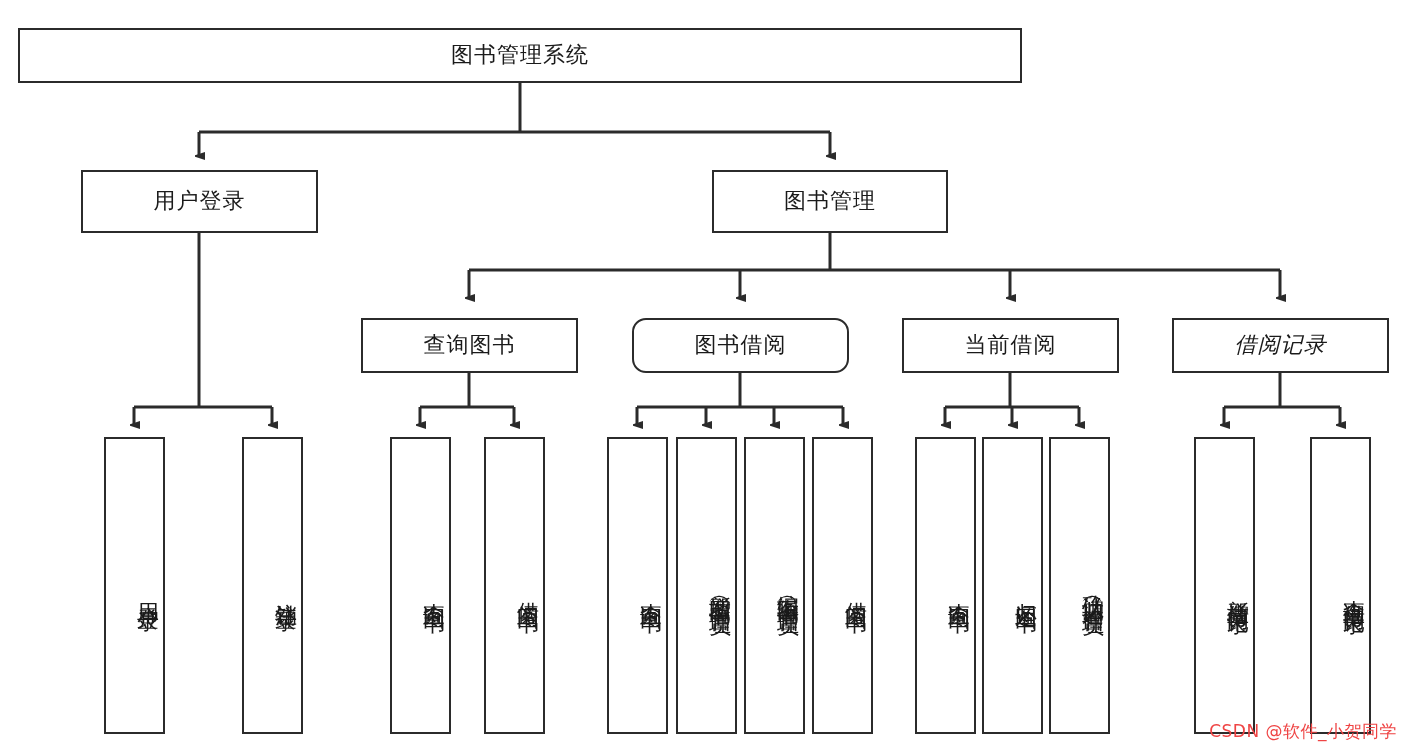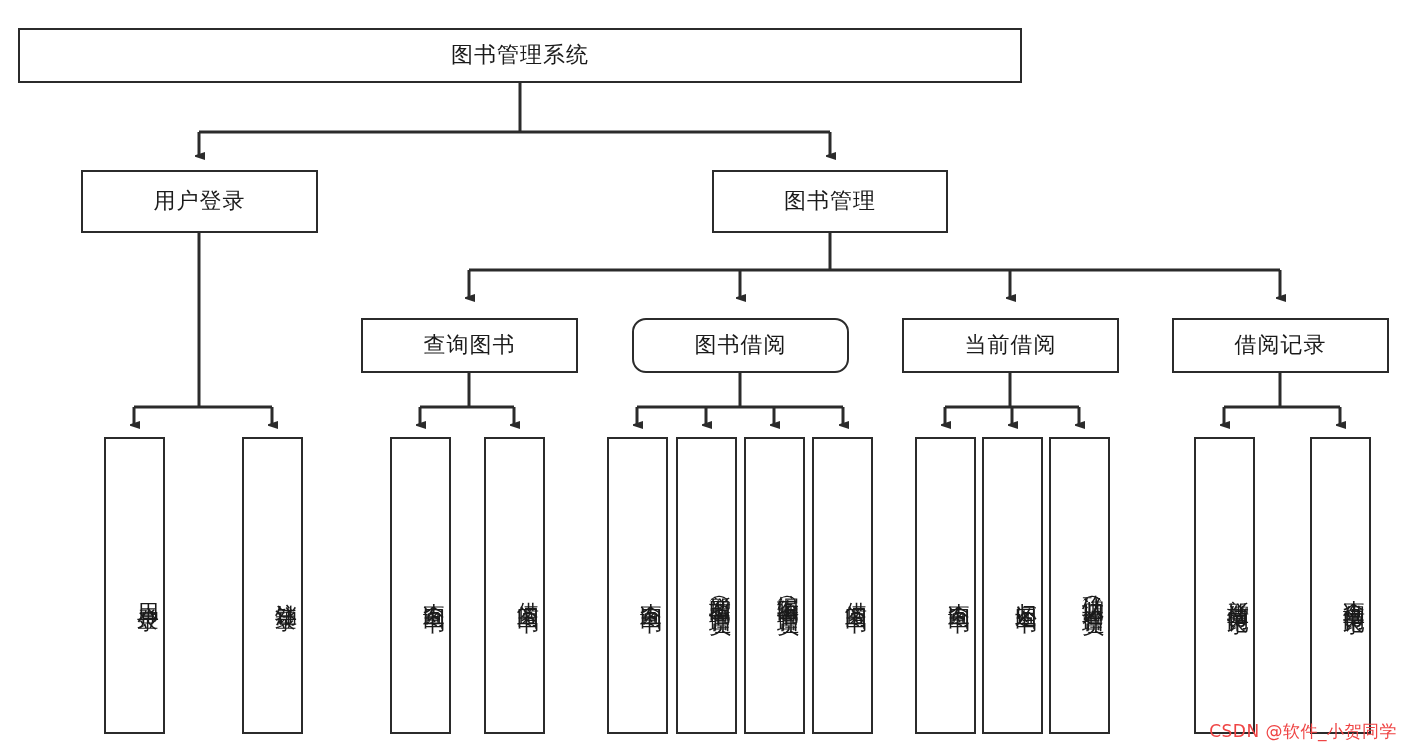--- a/index.html
+++ b/index.html
@@ -133,21 +133,21 @@
 
   <div class="node horiz" style="left:361px; top:318px; width:217px; height:55px;">
     <span class="label">查询图书</span>
   </div>
   <div class="node horiz" style="left:632px; top:318px; width:217px; height:55px;border-radius:14px;">
     <span class="label">图书借阅</span>
   </div>
   <div class="node horiz" style="left:902px; top:318px; width:217px; height:55px;">
     <span class="label">当前借阅</span>
   </div>
-  <div class="node horiz" style="left:1172px; top:318px; width:217px; height:55px;">
+  <div class="node horiz" style="left:1172px; top:318px; width:217px; height:55px;font-style:italic;">
     <span class="label">借阅记录</span>
   </div>
 
   <div class="node vert" style="left:104px; top:437px; width:61px; height:297px;">
     <span class="label">用户登录</span>
   </div>
   <div class="node vert" style="left:242px; top:437px; width:61px; height:297px;">
     <span class="label">注销登录</span>
   </div>
 

